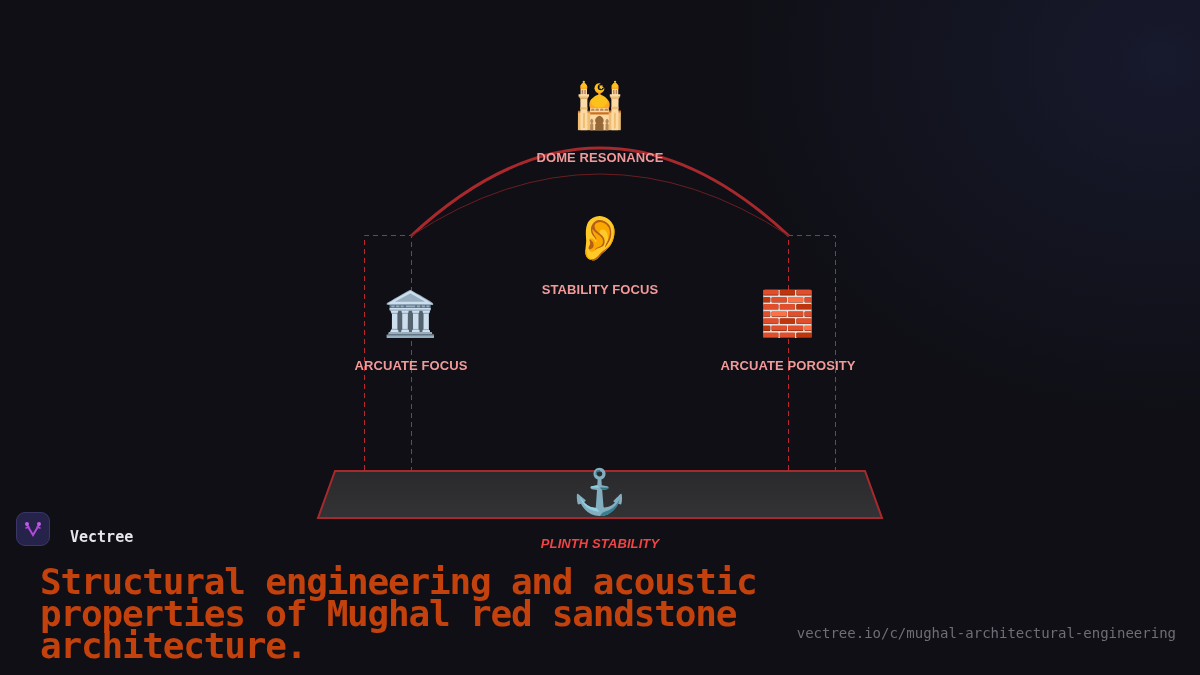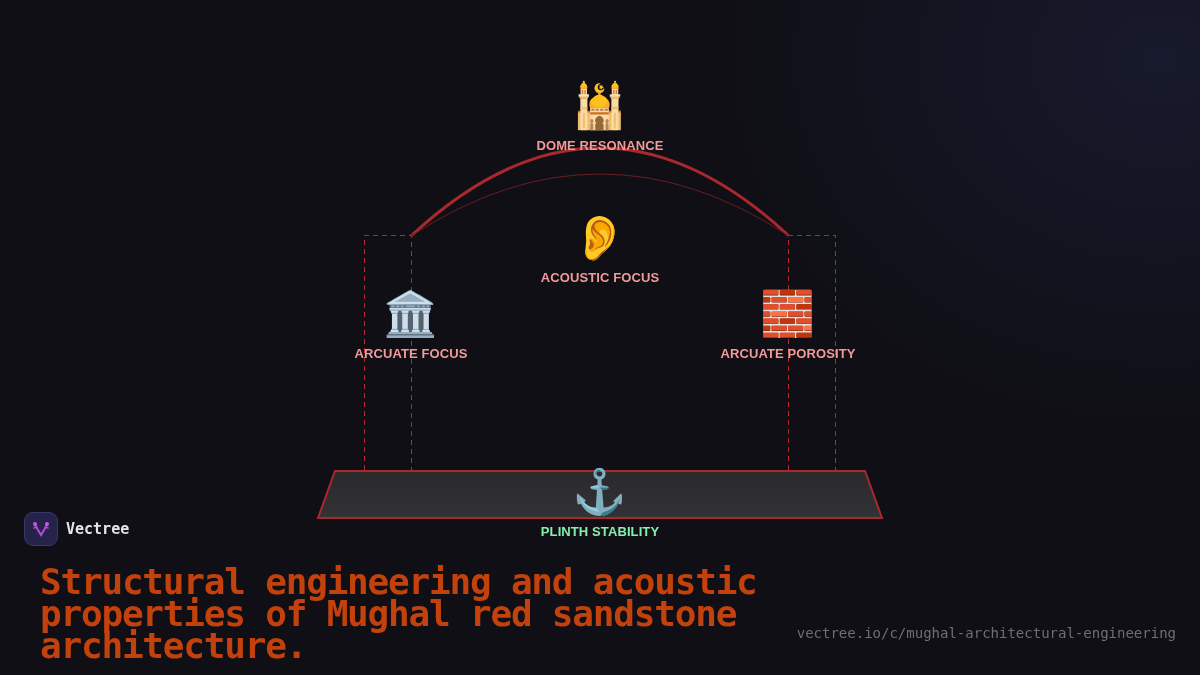--- a/index.html
+++ b/index.html
@@ -12,24 +12,24 @@
     position:absolute; inset:0;
     background:
       radial-gradient(ellipse 620px 520px at 1160px 60px, rgba(30,34,64,0.55), rgba(15,15,21,0) 70%);
     pointer-events:none;
   }
   svg.diagram { position:absolute; left:0; top:0; }
   .node { position:absolute; text-align:center; transform:translateX(-50%); }
   .node .icon { font-size:44px; line-height:48px; display:block; }
   .node .label {
     display:block; font-weight:bold; font-size:13px; color:#f29a9a;
-    letter-spacing:0.1px; white-space:nowrap; margin-top:8px;
+    letter-spacing:0.1px; white-space:nowrap; margin-top:20px;
   }
-  .node.plinth .label { color:#86efac; }
-  .brand { position:absolute; left:24px; top:512px; display:flex; align-items:center; gap:8px; }
+  .node.plinth .label { color:#ef4444;font-style:italic; }
+  .brand { position:absolute; left:16px; top:512px; display:flex; align-items:flex-end; gap:20px; }
   .brand-logo {
     width:34px; height:34px; border-radius:9px; background:#25234a;
     border:1px solid #3a3768; box-sizing:border-box;
     display:flex; align-items:center; justify-content:center;
   }
   .brand-name { font-family:"DejaVu Sans Mono", monospace; font-weight:bold; font-size:15px; color:#e6e6ea; }
   .title {
     position:absolute; left:24px; top:550px; width:800px; margin:16px;
     font-family:"DejaVu Sans Mono", monospace; font-weight:bold; font-size:36px;
     line-height:32px; color:#c2410c; letter-spacing:-1.2px;
@@ -66,21 +66,21 @@
   <polygon points="335,471 865,471 882,518 318,518" fill="url(#plinthGrad)" stroke="#a8292d" stroke-width="2"></polygon>
 </svg>
 
 <div class="node" style="left:600px; top:82px;">
   <span class="icon">🕌</span>
   <span class="label">DOME RESONANCE</span>
 </div>
 
 <div class="node" style="left:600px; top:214px;">
   <span class="icon">👂</span>
-  <span class="label">ACOUSTIC FOCUS</span>
+  <span class="label">STABILITY FOCUS</span>
 </div>
 
 <div class="node" style="left:411px; top:290px;">
   <span class="icon">🏛️</span>
   <span class="label">ARCUATE FOCUS</span>
 </div>
 
 <div class="node" style="left:788px; top:290px;">
   <span class="icon">🧱</span>
   <span class="label">ARCUATE POROSITY</span>

